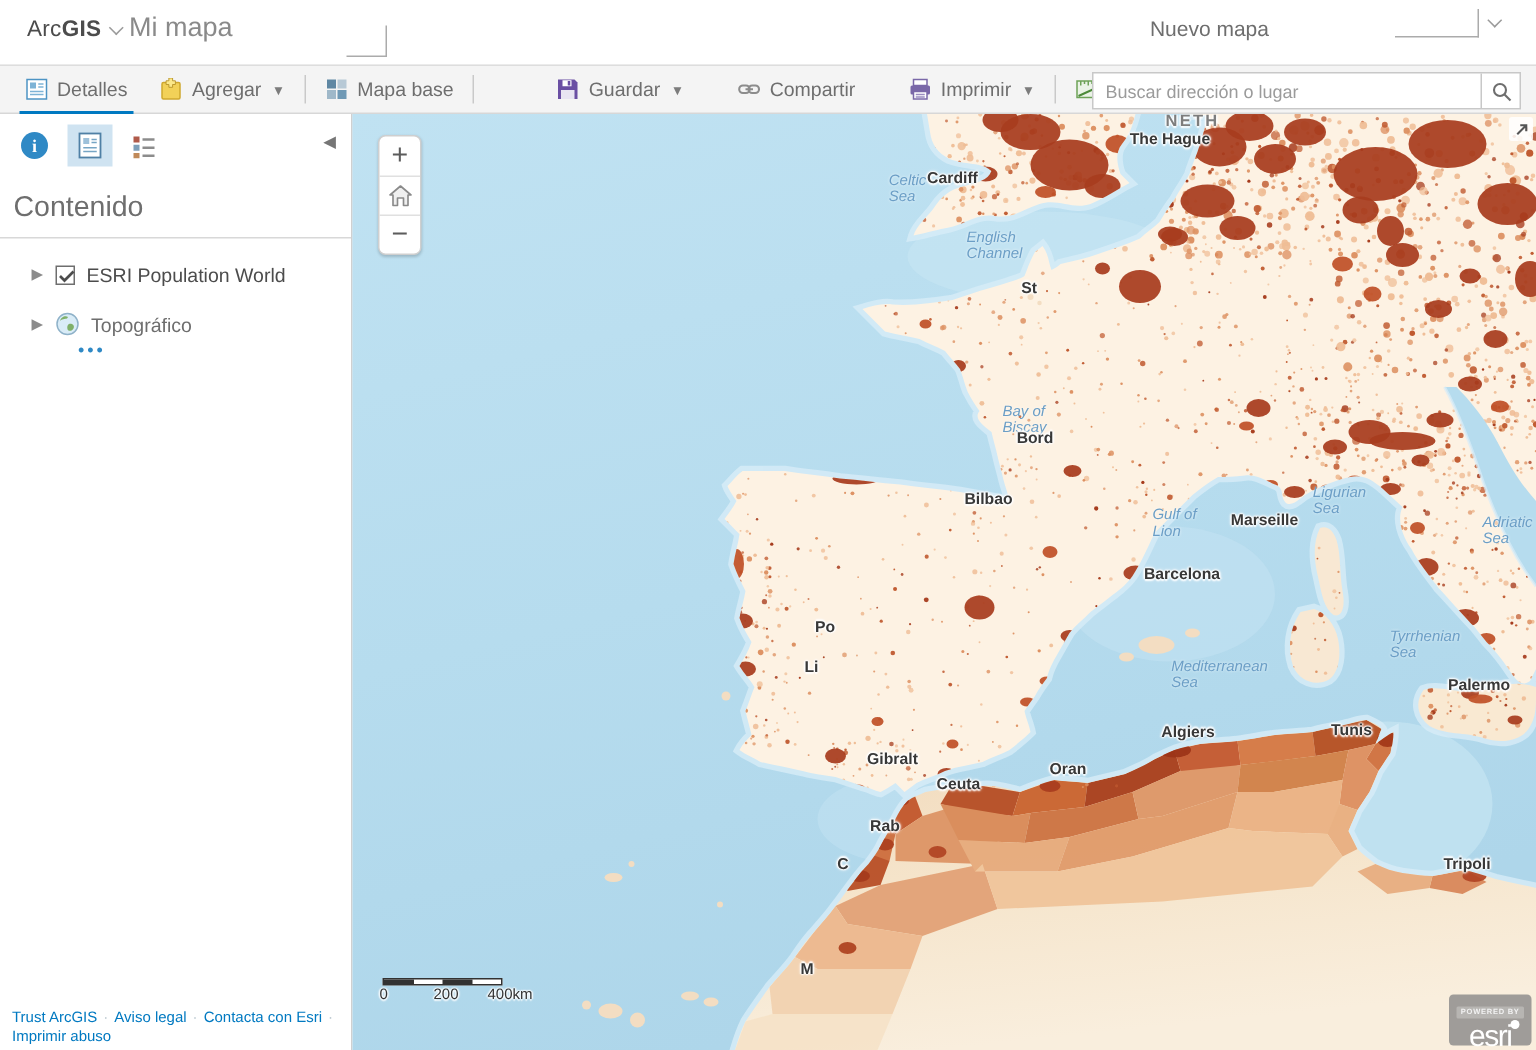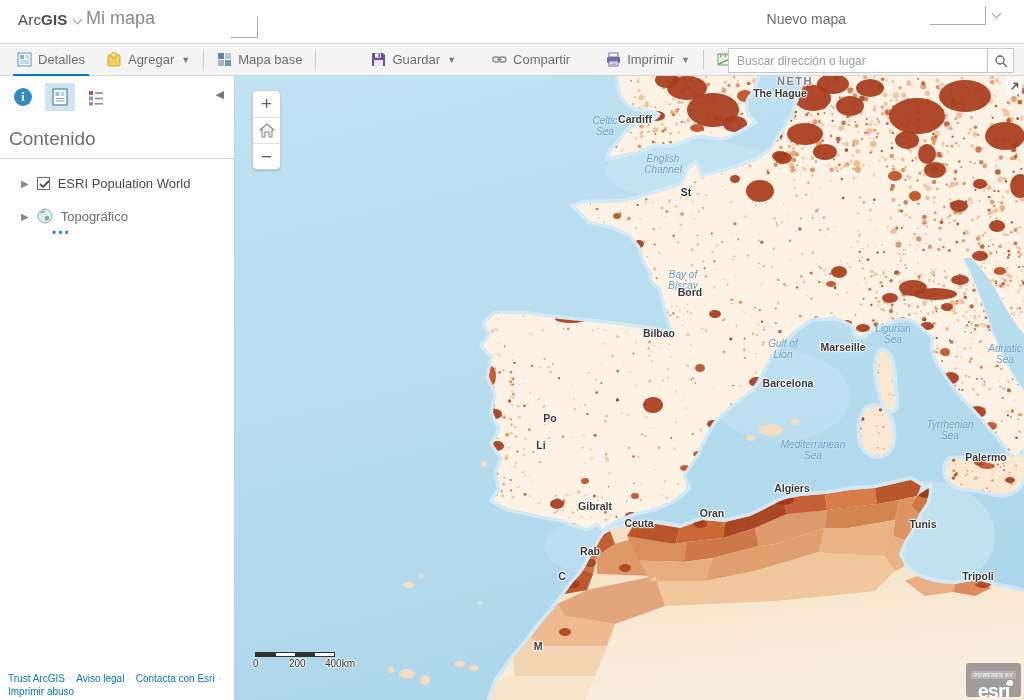--- a/index.html
+++ b/index.html
@@ -50,21 +50,21 @@
   .layer2-label{color:#6e6e6e;}
   .layer-dots{color:#2f89c5;font-size:12px;letter-spacing:2px;margin:2px 0 0 52px;cursor:pointer;}
   .side-footer{position:absolute;left:0;right:6px;bottom:2px;font-size:10px;color:#0079c1;line-height:13px;padding-left:8px;}
   .side-footer a{color:#0079c1;text-decoration:none;cursor:pointer;}
   .flink{margin-right:4px;}
   .fdot{color:#b9c6ce;margin-right:4px;}
 
   
   .map{position:relative;width:789px;height:624px;overflow:hidden;background:#b9def0;cursor:default;}
   .map svg.basemap{position:absolute;left:0;top:0;}
-  .map-label{position:absolute;transform:translate(-50%,-50%);white-space:nowrap;pointer-events:none;text-align:center;}
+  .map-label{position:absolute;transform:translate(-50%,-50%);white-space:nowrap;pointer-events:none;text-align:left;}
   .map-label.city{font-size:10.5px;font-weight:bold;color:#383838;
     text-shadow:-1px 0 1px #fff,1px 0 1px #fff,0 -1px 1px #fff,0 1px 1px #fff,0 0 3px #fff;}
   .map-label.sea{font-size:10px;font-style:italic;color:#6b9ec6;line-height:11px;
     text-shadow:0 0 2px rgba(255,255,255,.8);}
   .map-label.country{font-size:11px;font-weight:bold;color:#7d7d7d;letter-spacing:1.5px;
     text-shadow:-1px 0 1px #fff,1px 0 1px #fff,0 1px 1px #fff;}
 
   .zoomctl{position:absolute;left:17px;top:14px;width:29px;background:#fff;border:1px solid #cfcfcf;border-radius:5px;box-shadow:0 1px 2px rgba(0,0,0,.18);}
   .zbtn{height:26px;display:flex;align-items:center;justify-content:center;font-size:19px;color:#5c5c5c;cursor:pointer;}
   .zbtn + .zbtn{border-top:1px solid #e0e0e0;}
@@ -75,21 +75,21 @@
   .sb-bar i{flex:1;}
   .sb-bar i:nth-child(1),.sb-bar i:nth-child(3){background:#323232;}
   .sb-labels{position:relative;height:12px;width:120px;font-size:10px;color:#323232;
     text-shadow:-1px 0 1px #fff,1px 0 1px #fff,0 1px 1px #fff,0 -1px 1px #fff;}
   .sb-labels span{position:absolute;top:1px;}
   .sb-l0{left:-2px;}.sb-l1{left:34px;}.sb-l2{left:70px;}
 
   .attrib{position:absolute;right:62px;bottom:7px;background:rgba(255,255,255,.72);color:#4a4a4a;font-size:9px;padding:2px 5px;white-space:nowrap;}
   .esri-badge{position:absolute;right:3px;bottom:3px;width:55px;height:34px;background:rgba(133,133,133,.78);border-radius:3px;text-align:center;}
   .esri-small{display:inline-block;margin-top:2px;font-size:5px;letter-spacing:.5px;color:#f2f2f2;background:rgba(255,255,255,.25);padding:1px 3px;border-radius:1px;font-weight:bold;}
-  .esri-big{position:relative;color:#fff;font-weight:bold;font-size:20px;line-height:20px;letter-spacing:-1px;margin-top:0;}
+  .esri-big{position:relative;color:#fff;font-weight:normal;font-size:20px;line-height:20px;letter-spacing:-1px;margin-top:0;}
   .esri-globe{position:absolute;right:8px;top:-1px;width:6px;height:6px;border-radius:50%;background:#fff;}
 </style>
 </head>
 <body>
 
 <div class="header">
   <span class="brand"><span>Arc</span><b>GIS</b><span class="chev"></span></span>
   <span class="doc-title">Mi mapa</span>
   <div class="glitch-box"></div>
   <div class="header-right">
@@ -2464,21 +2464,21 @@
         <div class="map-label sea" style="left: 548px; top: 273px;">Gulf of<br>Lion</div>
         <div class="map-label city" style="left: 608px; top: 271px;">Marseille</div>
         <div class="map-label sea" style="left: 658px; top: 258px;">Ligurian<br>Sea</div>
         <div class="map-label sea" style="left: 770px; top: 278px;">Adriatic<br>Sea</div>
         <div class="map-label city" style="left: 553px; top: 307px;">Barcelona</div>
         <div class="map-label city" style="left: 315px; top: 342px;">Po</div>
         <div class="map-label city" style="left: 306px; top: 369px;">Li</div>
         <div class="map-label sea" style="left: 715px; top: 354px;">Tyrrhenian<br>Sea</div>
         <div class="map-label sea" style="left: 578px; top: 374px;">Mediterranean<br>Sea</div>
         <div class="map-label city" style="left: 751px; top: 381px;">Palermo</div>
-        <div class="map-label city" style="left: 688px; top: 411px; margin-top: 37px;">Tunis</div>
+        <div class="map-label city" style="left: 666px; top: 411px;">Tunis</div>
         <div class="map-label city" style="left: 557px; top: 412px;">Algiers</div>
         <div class="map-label city" style="left: 360px; top: 430px;">Gibralt</div>
         <div class="map-label city" style="left: 477px; top: 437px;">Oran</div>
         <div class="map-label city" style="left: 404px; top: 447px;">Ceuta</div>
         <div class="map-label city" style="left: 355px; top: 475px;">Rab</div>
         <div class="map-label city" style="left: 327px; top: 500px;">C</div>
         <div class="map-label city" style="left: 743px; top: 500px;">Tripoli</div>
         <div class="map-label city" style="left: 303px; top: 570px;">M</div>
       </div>
 

